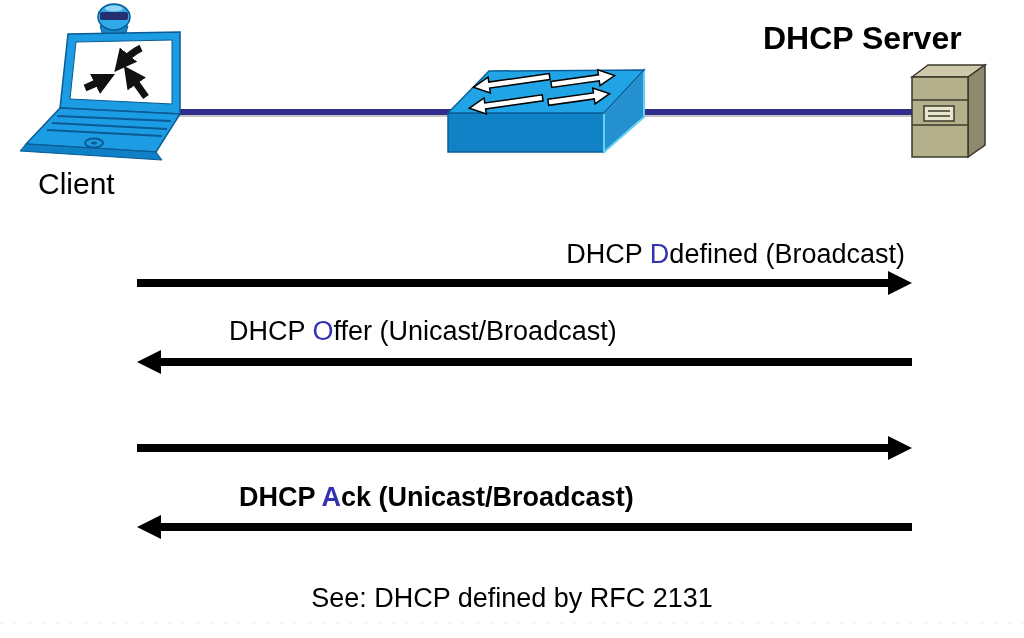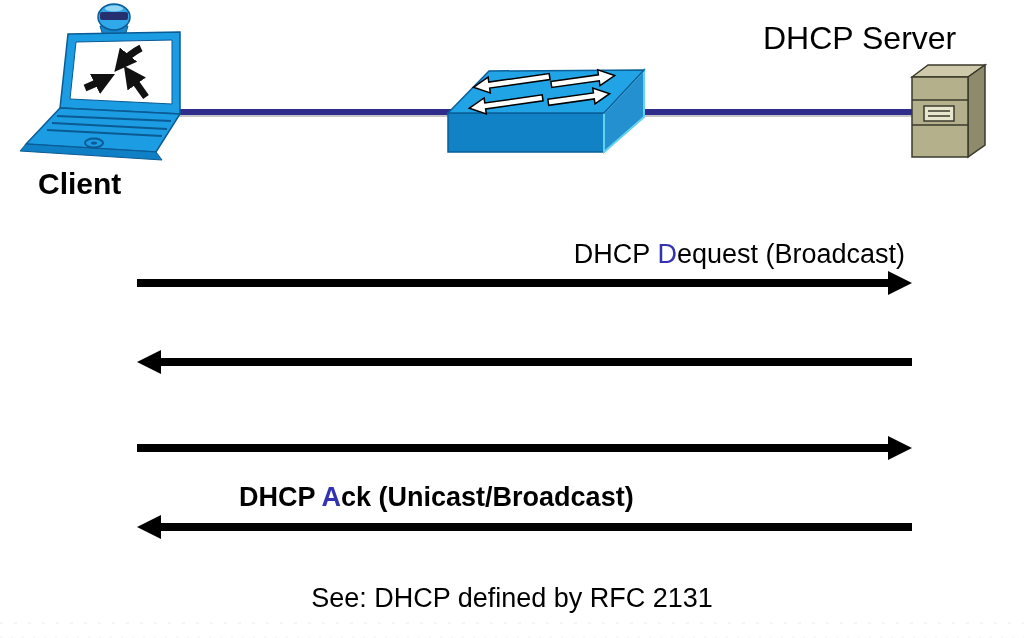--- a/index.html
+++ b/index.html
@@ -11,24 +11,24 @@
   .link-line{
     position:absolute;left:165px;top:109px;width:748px;height:6px;
     background:#2F2C8B;z-index:1;box-shadow:0 2px 0 rgba(150,150,150,0.55);
   }
   .device{position:absolute;z-index:2;}
   .dev-client{left:10px;top:2px;width:175px;height:165px;}
   .dev-switch{left:443px;top:60px;width:220px;height:100px;}
   .dev-server{left:905px;top:55px;width:95px;height:110px;}
   .device svg{width:100%;height:100%;display:block;}
   .client-label{
-    position:absolute;left:38px;top:167px;font-size:30px;font-weight:bold;z-index:3;
+    position:absolute;left:38px;top:167px;font-size:30px;font-weight:normal;z-index:3;
   }
   .server-label{
-    position:absolute;left:763px;top:20px;font-size:32px;font-weight:normal;z-index:3;
+    position:absolute;left:763px;top:20px;font-size:32px;font-weight:bold;z-index:3;
   }
   
   .msg-label{position:absolute;font-size:27px;white-space:nowrap;z-index:2;}
   .msg-label .hl{color:#3333B2;}
   .lbl-1{right:119px;top:239px;}
   .lbl-2{left:229px;top:316px;}
   .lbl-3{right:119px;top:404px;}
   .lbl-4{left:239px;top:482px;font-weight:bold;}
   
   .flow-arrow{position:absolute;left:137px;width:775px;height:24px;z-index:2;}
@@ -113,26 +113,27 @@
       <rect x="7" y="22" width="56" height="80" fill="#B5B08C" stroke="#3a3a2c" stroke-width="1.5"></rect>
       <line x1="7" y1="45" x2="63" y2="45" stroke="#3a3a2c" stroke-width="1.5"></line>
       <line x1="7" y1="70" x2="63" y2="70" stroke="#3a3a2c" stroke-width="1.5"></line>
       <rect x="19" y="51" width="30" height="15" fill="#E9E6CF" stroke="#3a3a2c" stroke-width="1.5"></rect>
       <line x1="23" y1="56" x2="45" y2="56" stroke="#3a3a2c" stroke-width="1.5"></line>
       <line x1="23" y1="61" x2="45" y2="61" stroke="#3a3a2c" stroke-width="1.5"></line>
     </svg>
   </div>
   <div class="server-label">DHCP Server</div>
 
-  <div class="msg-label lbl-1"><span>DHCP </span><span class="hl">D</span><span>equest (Broadcast)</span></div>
+  <div class="msg-label lbl-1"><span>DHCP </span><span class="hl">D</span><span>defined (Broadcast)</span></div>
   <div class="flow-arrow dir-right fa-1">
     <div class="shaft"></div>
       <div class="head"></div>
   </div>
 
+  <div class="msg-label lbl-2"><span>DHCP </span><span class="hl">O</span><span>ffer (Unicast/Broadcast)</span></div>
   <div class="flow-arrow dir-left fa-2">
     <div class="shaft"></div>
       <div class="head"></div>
   </div>
 
   <div class="flow-arrow dir-right fa-3">
     <div class="shaft"></div>
       <div class="head"></div>
   </div>
 

